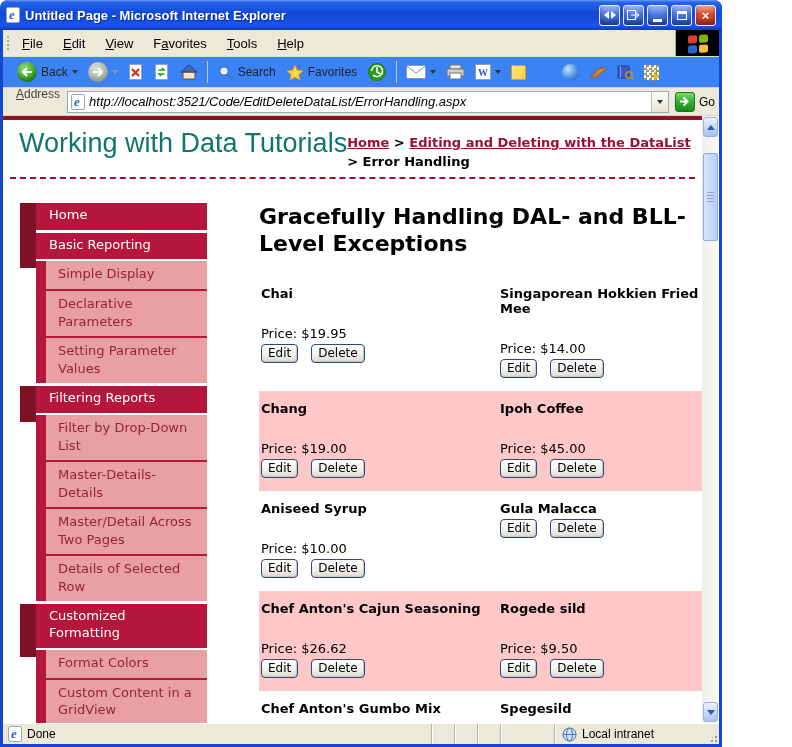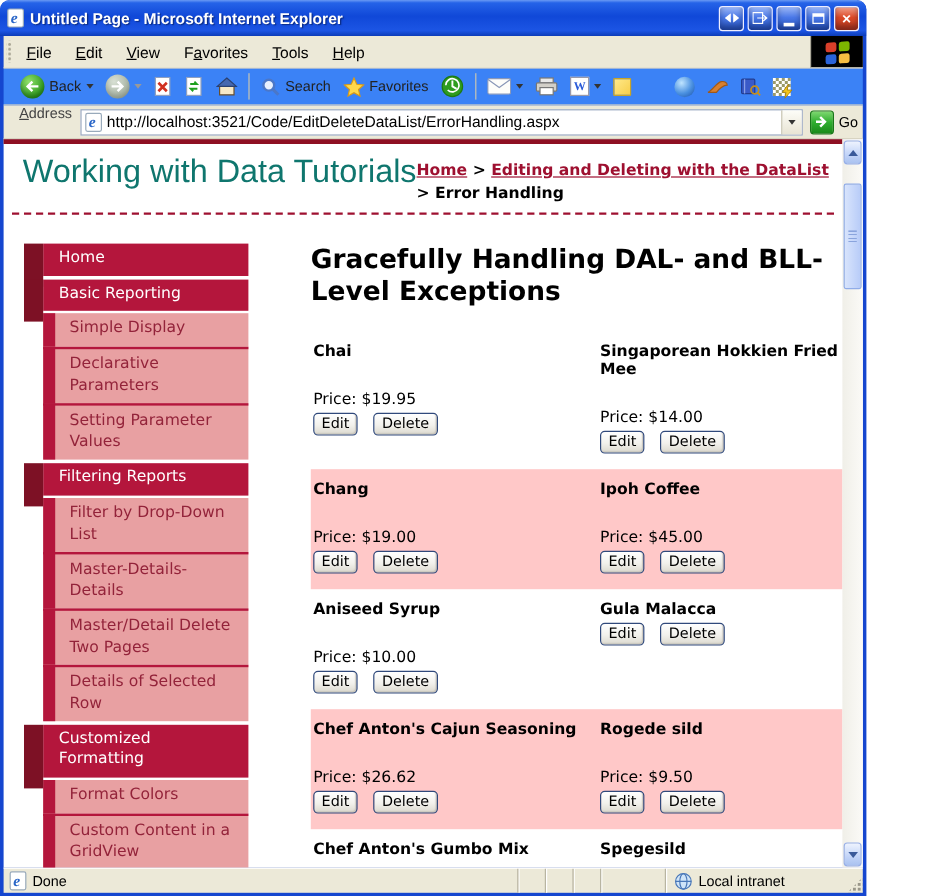--- a/index.html
+++ b/index.html
@@ -39,21 +39,21 @@
   .caret.dim{ border-top-color:#999; }
   .word-ico{ width:16px; height:16px; background:#fff; border:1px solid #99a; display:flex; align-items:center; justify-content:center; font:bold 10px "Liberation Serif", serif; color:#2a5ad8; }
   .note-ico{ width:15px; height:15px; background:linear-gradient(135deg,#ffe98a,#f7ce4a); border:1px solid #c8a428; border-radius:1px; }
   .sphere-ico{ width:17px; height:17px; border-radius:50%; background:radial-gradient(circle at 35% 30%,#bfe4ff,#4a90e0 55%,#1a50a8); }
   .pix-ico{ width:15px; height:15px; background:repeating-conic-gradient(#9a9a6a 0% 25%, #fff 0% 50%); background-size:5px 5px; position:relative; }
   .toolgap{ width:26px; }
 
   
   .addressbar{ height:28px; background:#ece9d8; display:flex; align-items:center; border-bottom:1px solid #d8d4c2; padding-right:4px; }
   .address-label{ font-size:12px; color:#444; margin:0 7px 16px 4px; white-space:nowrap; }
-  .address-input{ flex:1; height:22px; background:#fff; border:1px solid #9aa8c0; display:flex; align-items:center; padding-left:3px; gap:4px; }
+  .address-input{ flex:1; height:22px; background:#fff; border:1px solid #9aa8c0; display:flex; align-items:center; padding-left:3px; gap:4px;font-style:italic; }
   .url-text{ font-size:13px; color:#000; flex:1; white-space:nowrap; overflow:hidden; }
   .dd-btn{ width:17px; height:20px; background:linear-gradient(#fdfdf8,#e8e4d4); border-left:1px solid #c6c2ae; display:flex; align-items:center; justify-content:center; }
   .go-wrap{ display:flex; align-items:center; gap:4px; margin-left:6px; }
   .go-btn{ width:20px; height:20px; border-radius:3px; border:1px solid #187818; background:linear-gradient(#7ed870,#2fae2f 50%,#1a8a1a); display:flex; align-items:center; justify-content:center; }
   .go-label{ font-size:12px; color:#000; }
 
   
   .content{ height:607px; display:flex; background:#fff; }
   .page{ flex:1; border-top:4px solid #8e1022; overflow:hidden; }
   .masthead{ display:flex; justify-content:space-between; padding:8px 12px 2px 16px; }
@@ -318,21 +318,21 @@
 </div>
   </div>
 
   <div class="nav-group">
     <div class="nav-top"><span class="nav-top-label">Filtering Reports</span></div>
     <div class="nav-subs">
   <div class="nav-sub"><span class="nav-sub-label">Filter by Drop-Down List</span></div>
 
   <div class="nav-sub"><span class="nav-sub-label">Master-Details-Details</span></div>
 
-  <div class="nav-sub"><span class="nav-sub-label">Master/Detail Delete Two Pages</span></div>
+  <div class="nav-sub"><span class="nav-sub-label">Master/Detail Across Two Pages</span></div>
 
   <div class="nav-sub"><span class="nav-sub-label">Details of Selected Row</span></div>
 </div>
   </div>
 
   <div class="nav-group">
     <div class="nav-top"><span class="nav-top-label">Customized Formatting</span></div>
     <div class="nav-subs">
   <div class="nav-sub"><span class="nav-sub-label">Format Colors</span></div>
 

